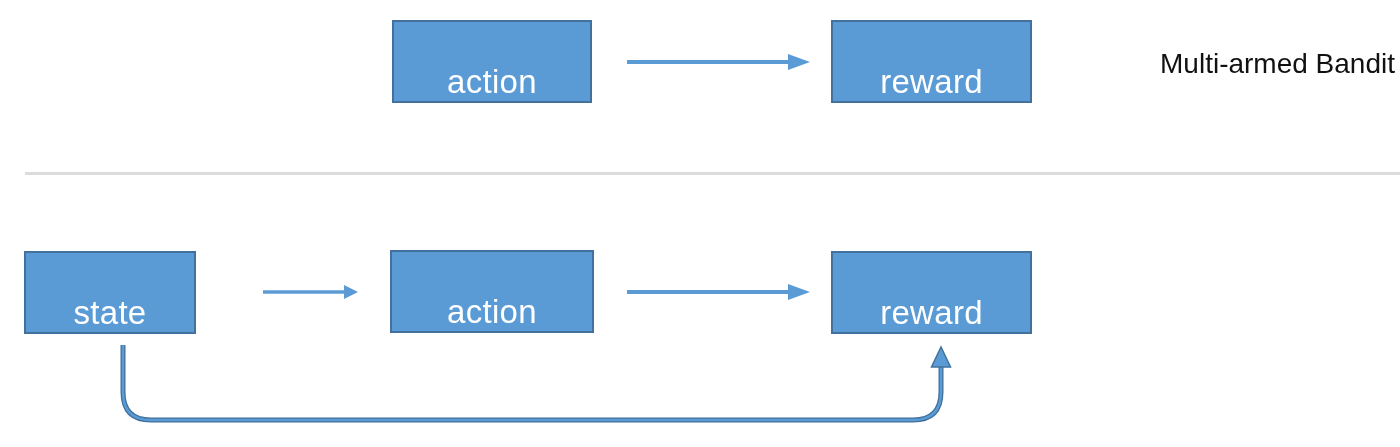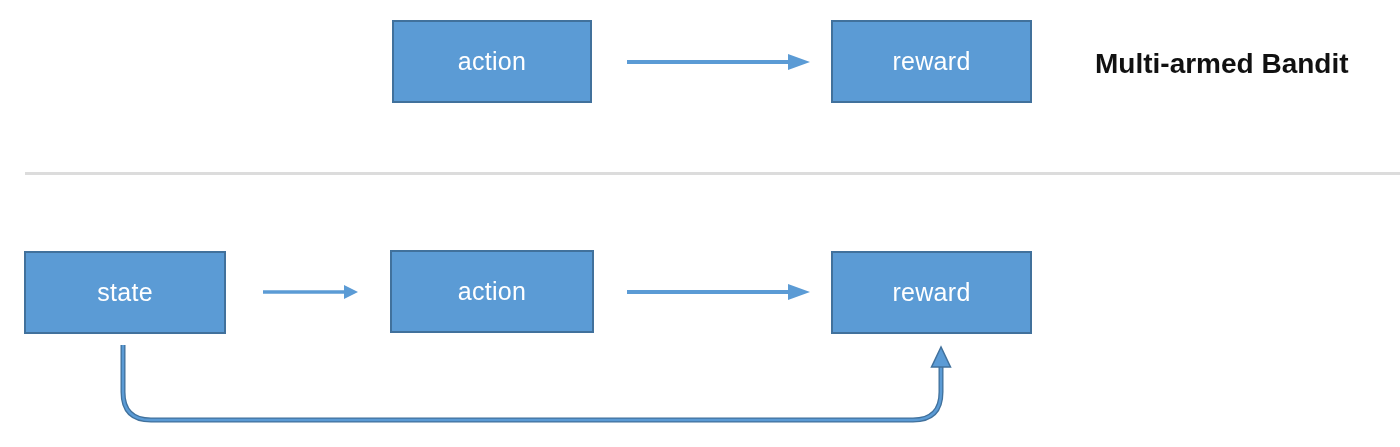--- a/index.html
+++ b/index.html
@@ -20,43 +20,43 @@
     left: 0; top: 0;
     width: 1400px; height: 447px;
     pointer-events: none;
   }
   .node-box {
     position: absolute;
     background: #5b9bd5;
     border: 2px solid #41719c;
     box-sizing: border-box;
     display: flex;
-    align-items: center;
+    align-items: flex-end;
     justify-content: center;
     color: #ffffff;
-    font-size: 25px;
+    font-size: 33px;
     letter-spacing: 0.3px;
   }
   .box-action-top  { left: 392px; top: 20px;  width: 200px; height: 83px; }
   .box-reward-top  { left: 831px; top: 20px;  width: 201px; height: 83px; }
-  .box-state      { left: 24px;  top: 251px; width: 202px; height: 83px; }
+  .box-state      { left: 24px;  top: 251px; width: 172px; height: 83px; }
   .box-action-bot { left: 390px; top: 250px; width: 204px; height: 83px; }
   .box-reward-bot { left: 831px; top: 251px; width: 201px; height: 83px; }
   .divider {
     position: absolute;
     left: 25px; top: 172px;
     width: 1375px; height: 2.5px;
     background: #dcdcdc;
   }
   .row-label {
     position: absolute;
     left: 1095px;
     width: 300px;
-    text-align: left;
-    font-weight: bold;
+    text-align: right;
+    font-weight: normal;
     font-size: 28px;
     color: #111111;
     white-space: nowrap;
   }
   .label-multi-armed { top: 48px; }
   .label-contextual  { top: 311px; }
 </style>
 </head>
 <body>
 

